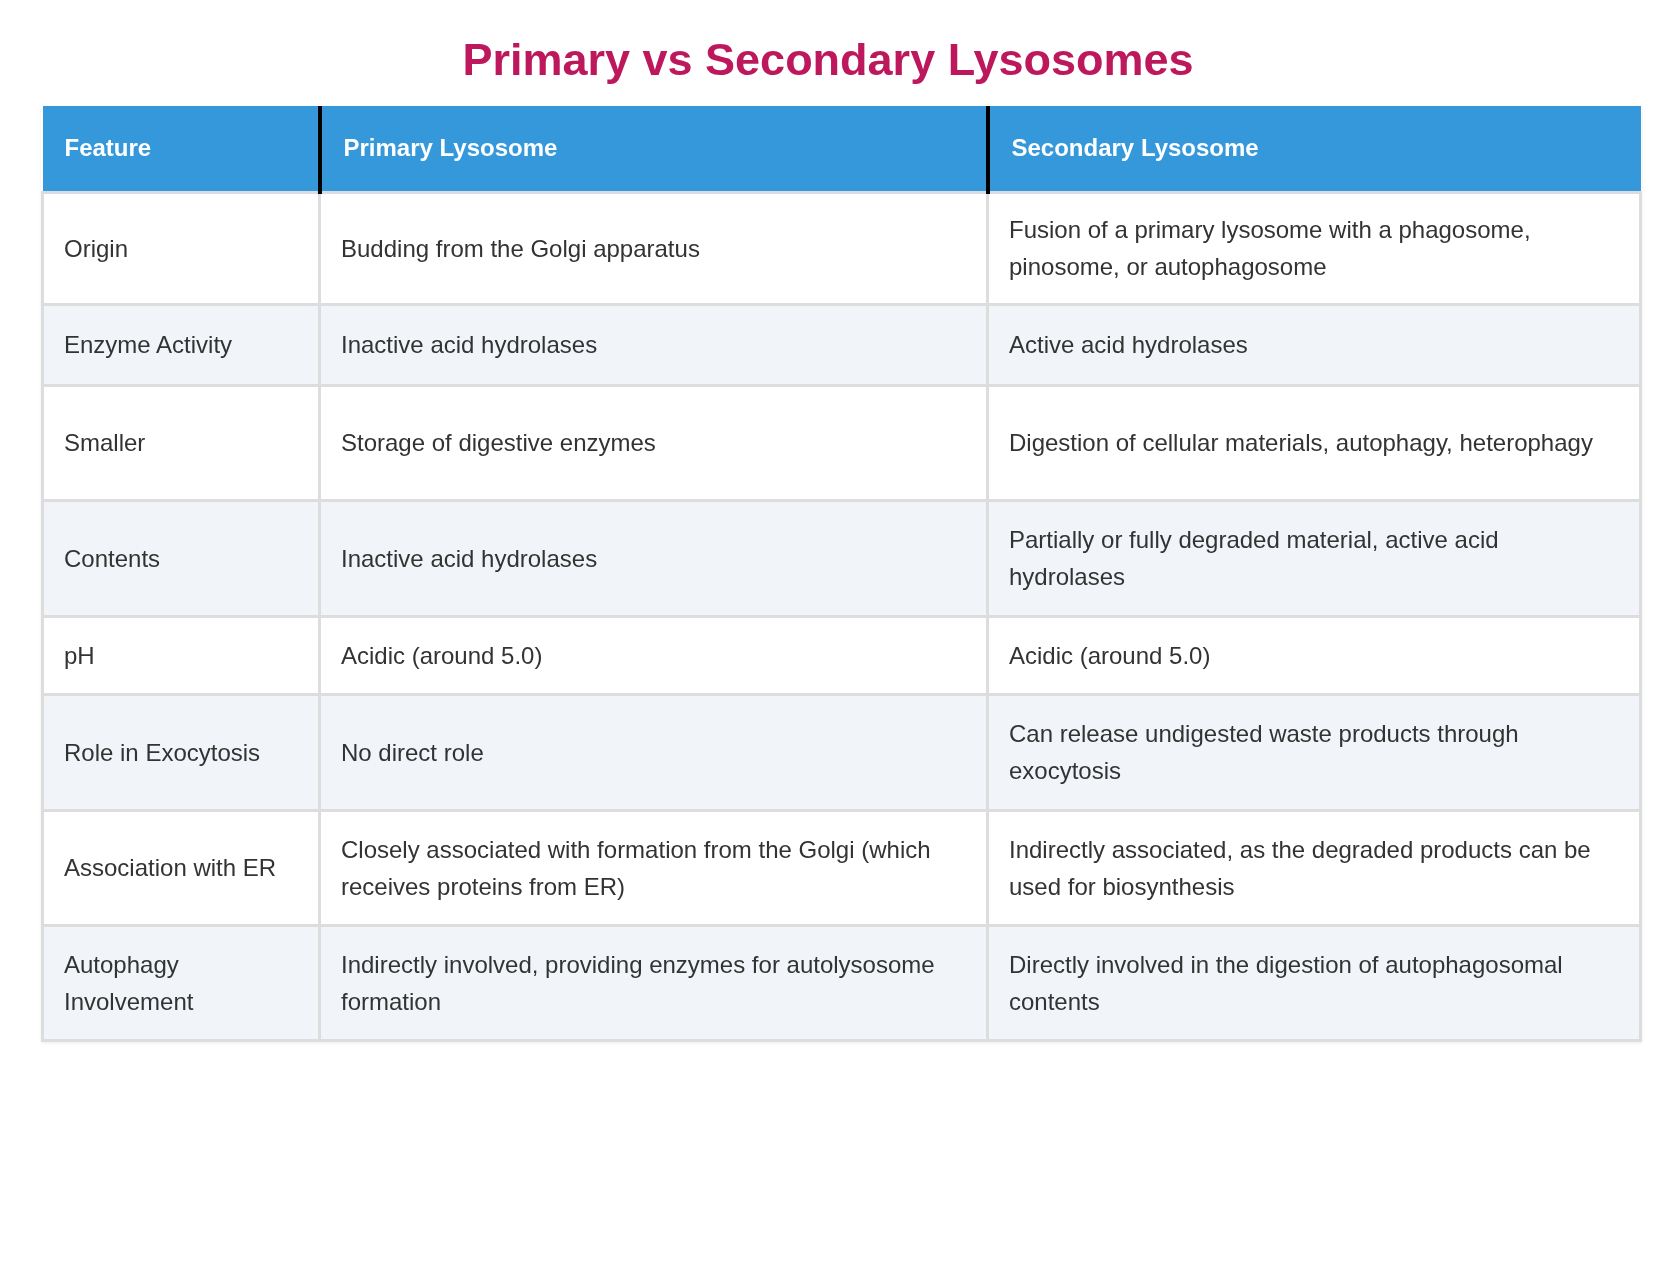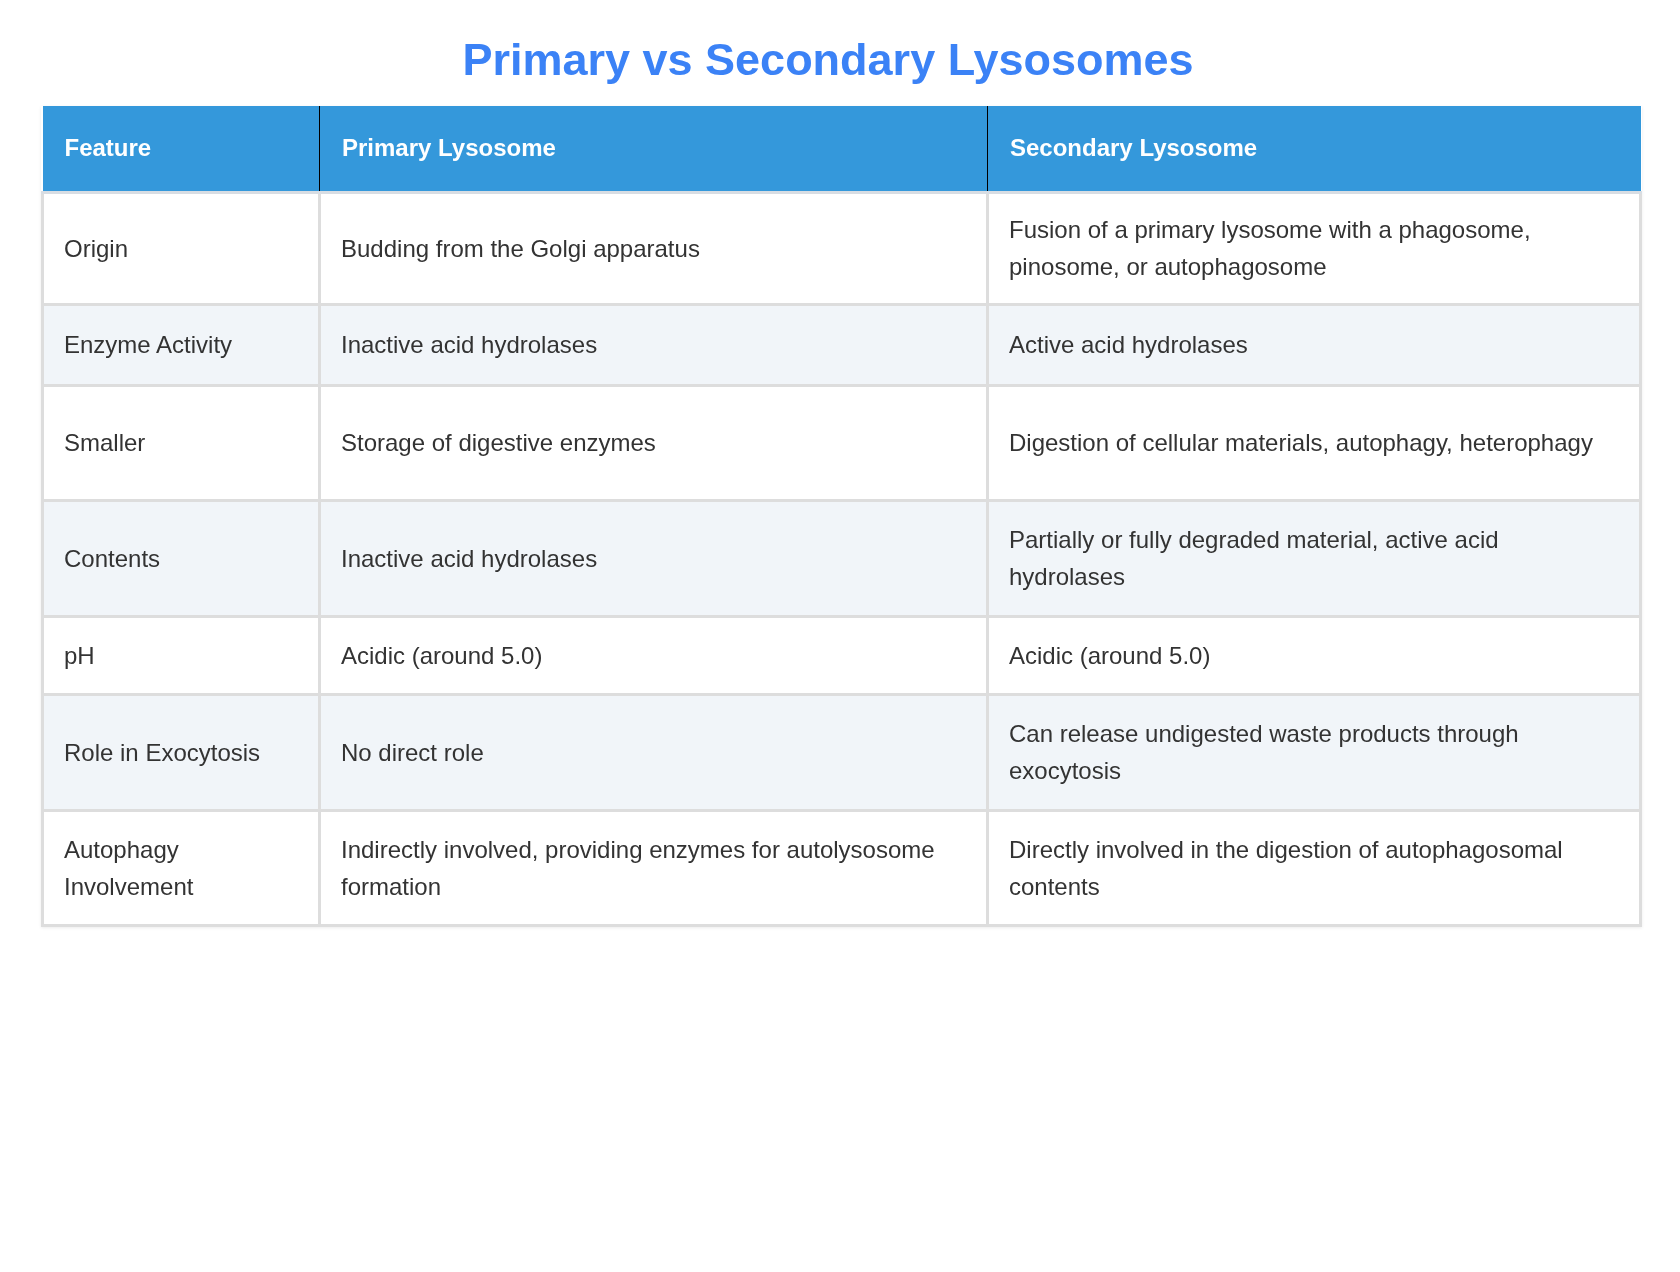--- a/index.html
+++ b/index.html
@@ -15,21 +15,21 @@
       color: #333333;
     }
     .page-title {
       position: absolute;
       top: 28px;
       left: 0;
       width: 1656px;
       text-align: center;
       font-size: 45px;
       font-weight: bold;
-      color: #3b82f6;
+      color: #be185d;
       line-height: 64px;
       margin: 0;
     }
     table.compare {
       position: absolute;
       top: 106px;
       left: 41px;
       width: 1598px;
       border-collapse: collapse;
       table-layout: fixed;
@@ -39,21 +39,21 @@
     table.compare col.c2 { width: 668px; }
     table.compare col.c3 { width: 653px; }
     thead th {
       background: #3498db;
       color: #ffffff;
       font-weight: bold;
       font-size: 24px;
       text-align: left;
       height: 86px;
       padding: 0 22px;
-      border-right: 1px solid #000000;
+      border-right: 4px solid #000000;
       border-bottom: 3px solid #d8dde3;
       box-sizing: border-box;
     }
     thead th:last-child { border-right: none; }
     tbody td {
       font-size: 24px;
       line-height: 37px;
       padding: 17px 20px;
       border: 3px solid #dddddd;
       border-top: none;
@@ -110,18 +110,23 @@
       <td class="feature">pH</td>
       <td>Acidic (around 5.0)</td>
       <td>Acidic (around 5.0)</td>
     </tr>
     <tr style="height:116px">
       <td class="feature">Role in Exocytosis</td>
       <td>No direct role</td>
       <td>Can release undigested waste products through exocytosis</td>
     </tr>
     <tr style="height:115px">
+      <td class="feature">Association with ER</td>
+      <td>Closely associated with formation from the Golgi (which receives proteins from ER)</td>
+      <td>Indirectly associated, as the degraded products can be used for biosynthesis</td>
+    </tr>
+    <tr style="height:115px">
       <td class="feature">Autophagy Involvement</td>
       <td>Indirectly involved, providing enzymes for autolysosome formation</td>
       <td>Directly involved in the digestion of autophagosomal contents</td>
     </tr>
   </tbody>
 </table>
 
 </body></html>

